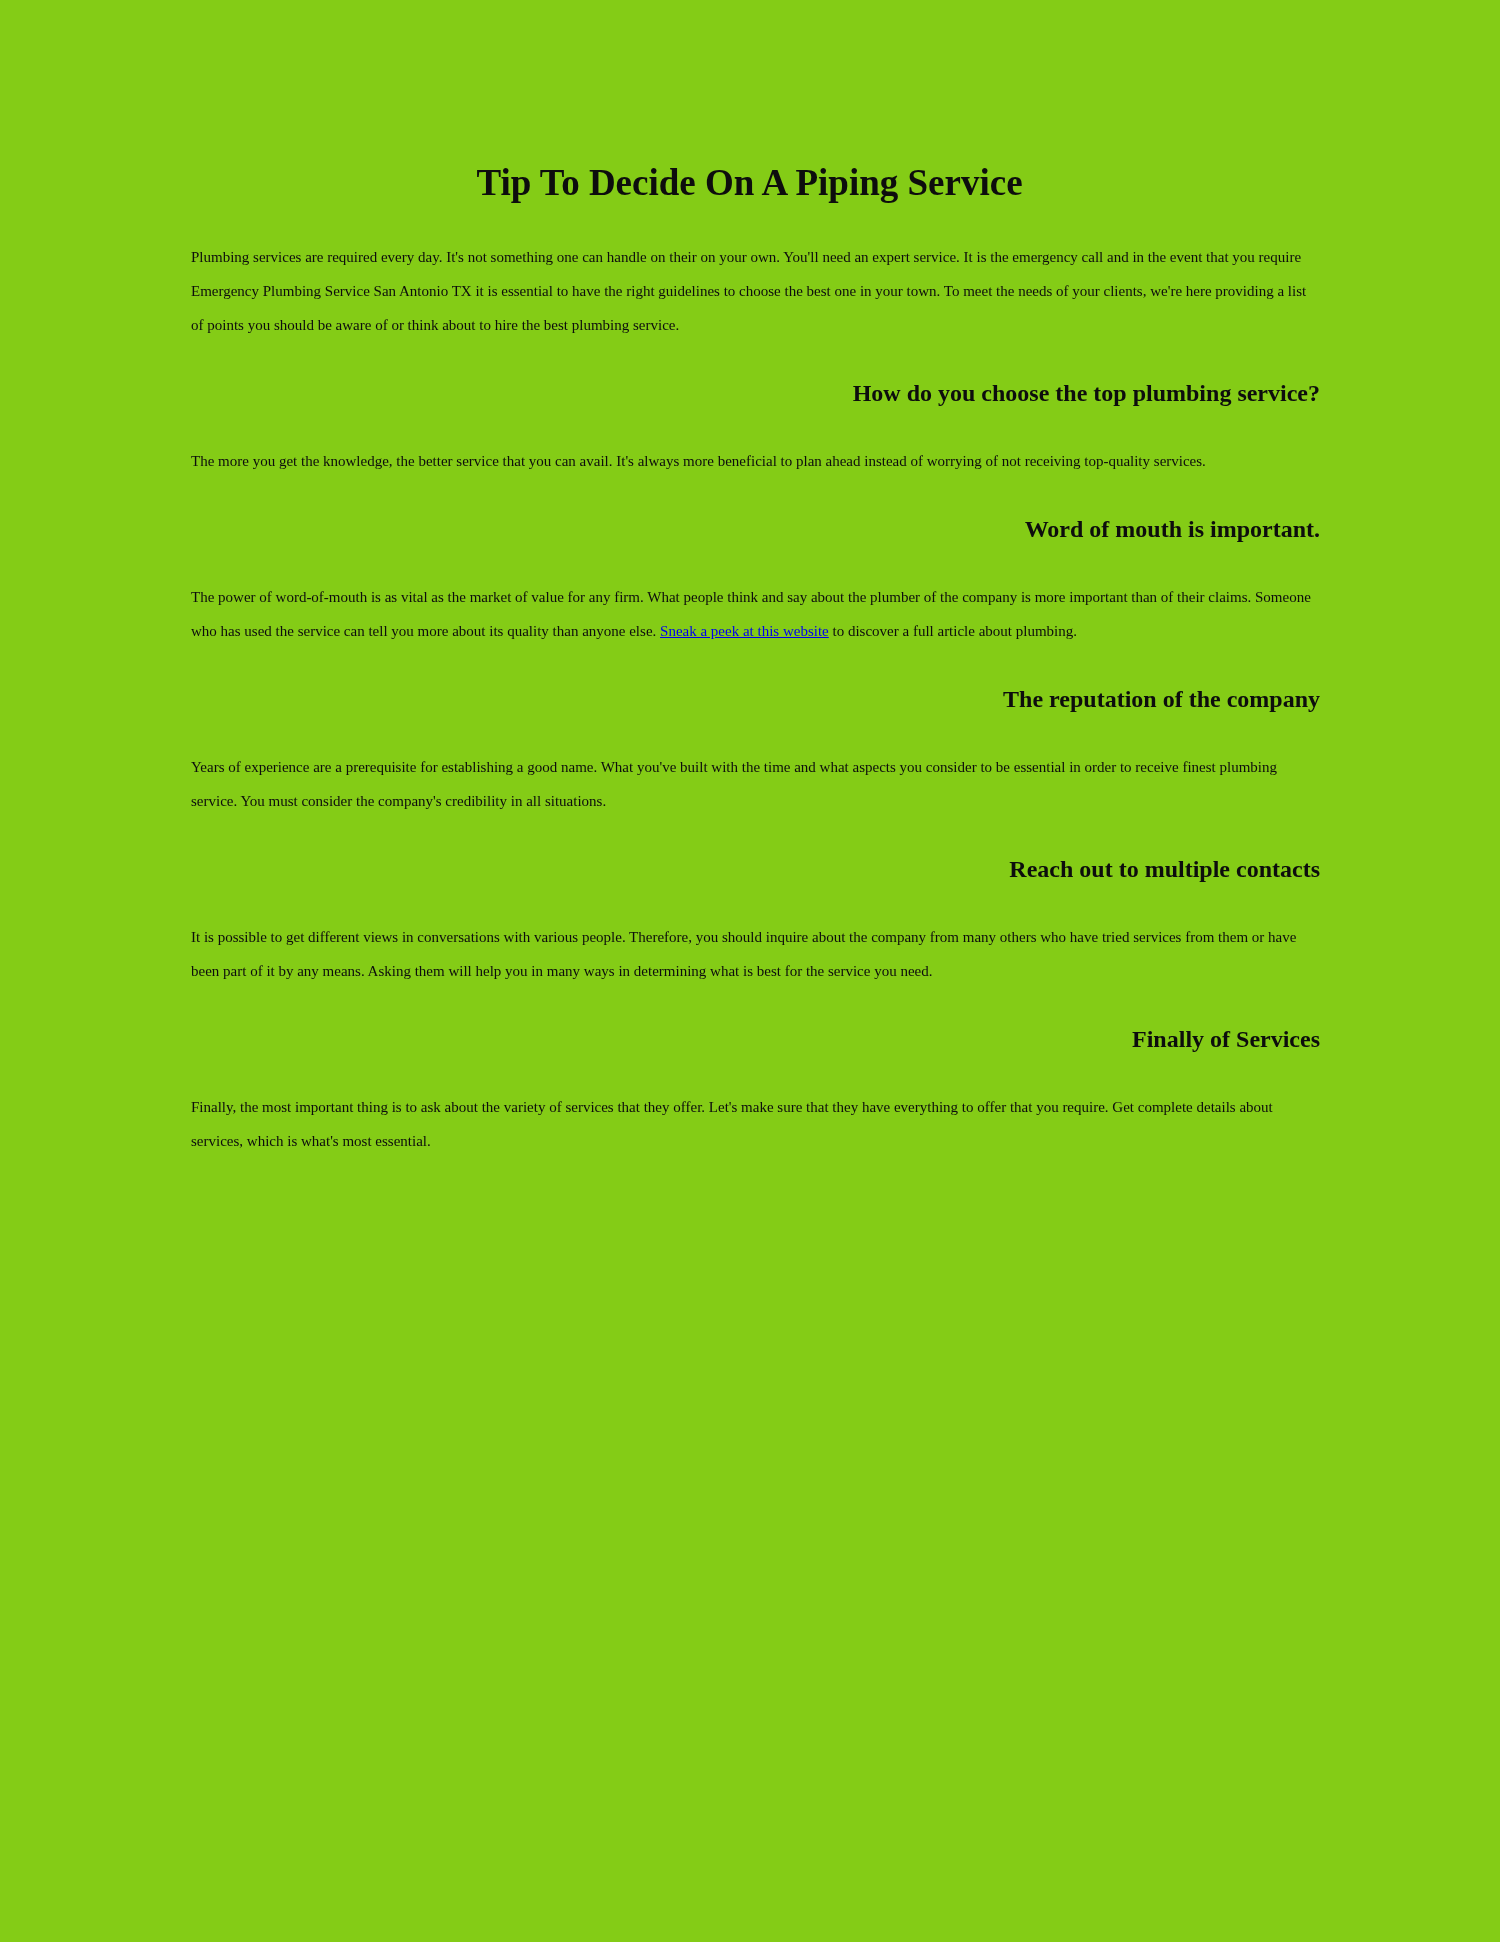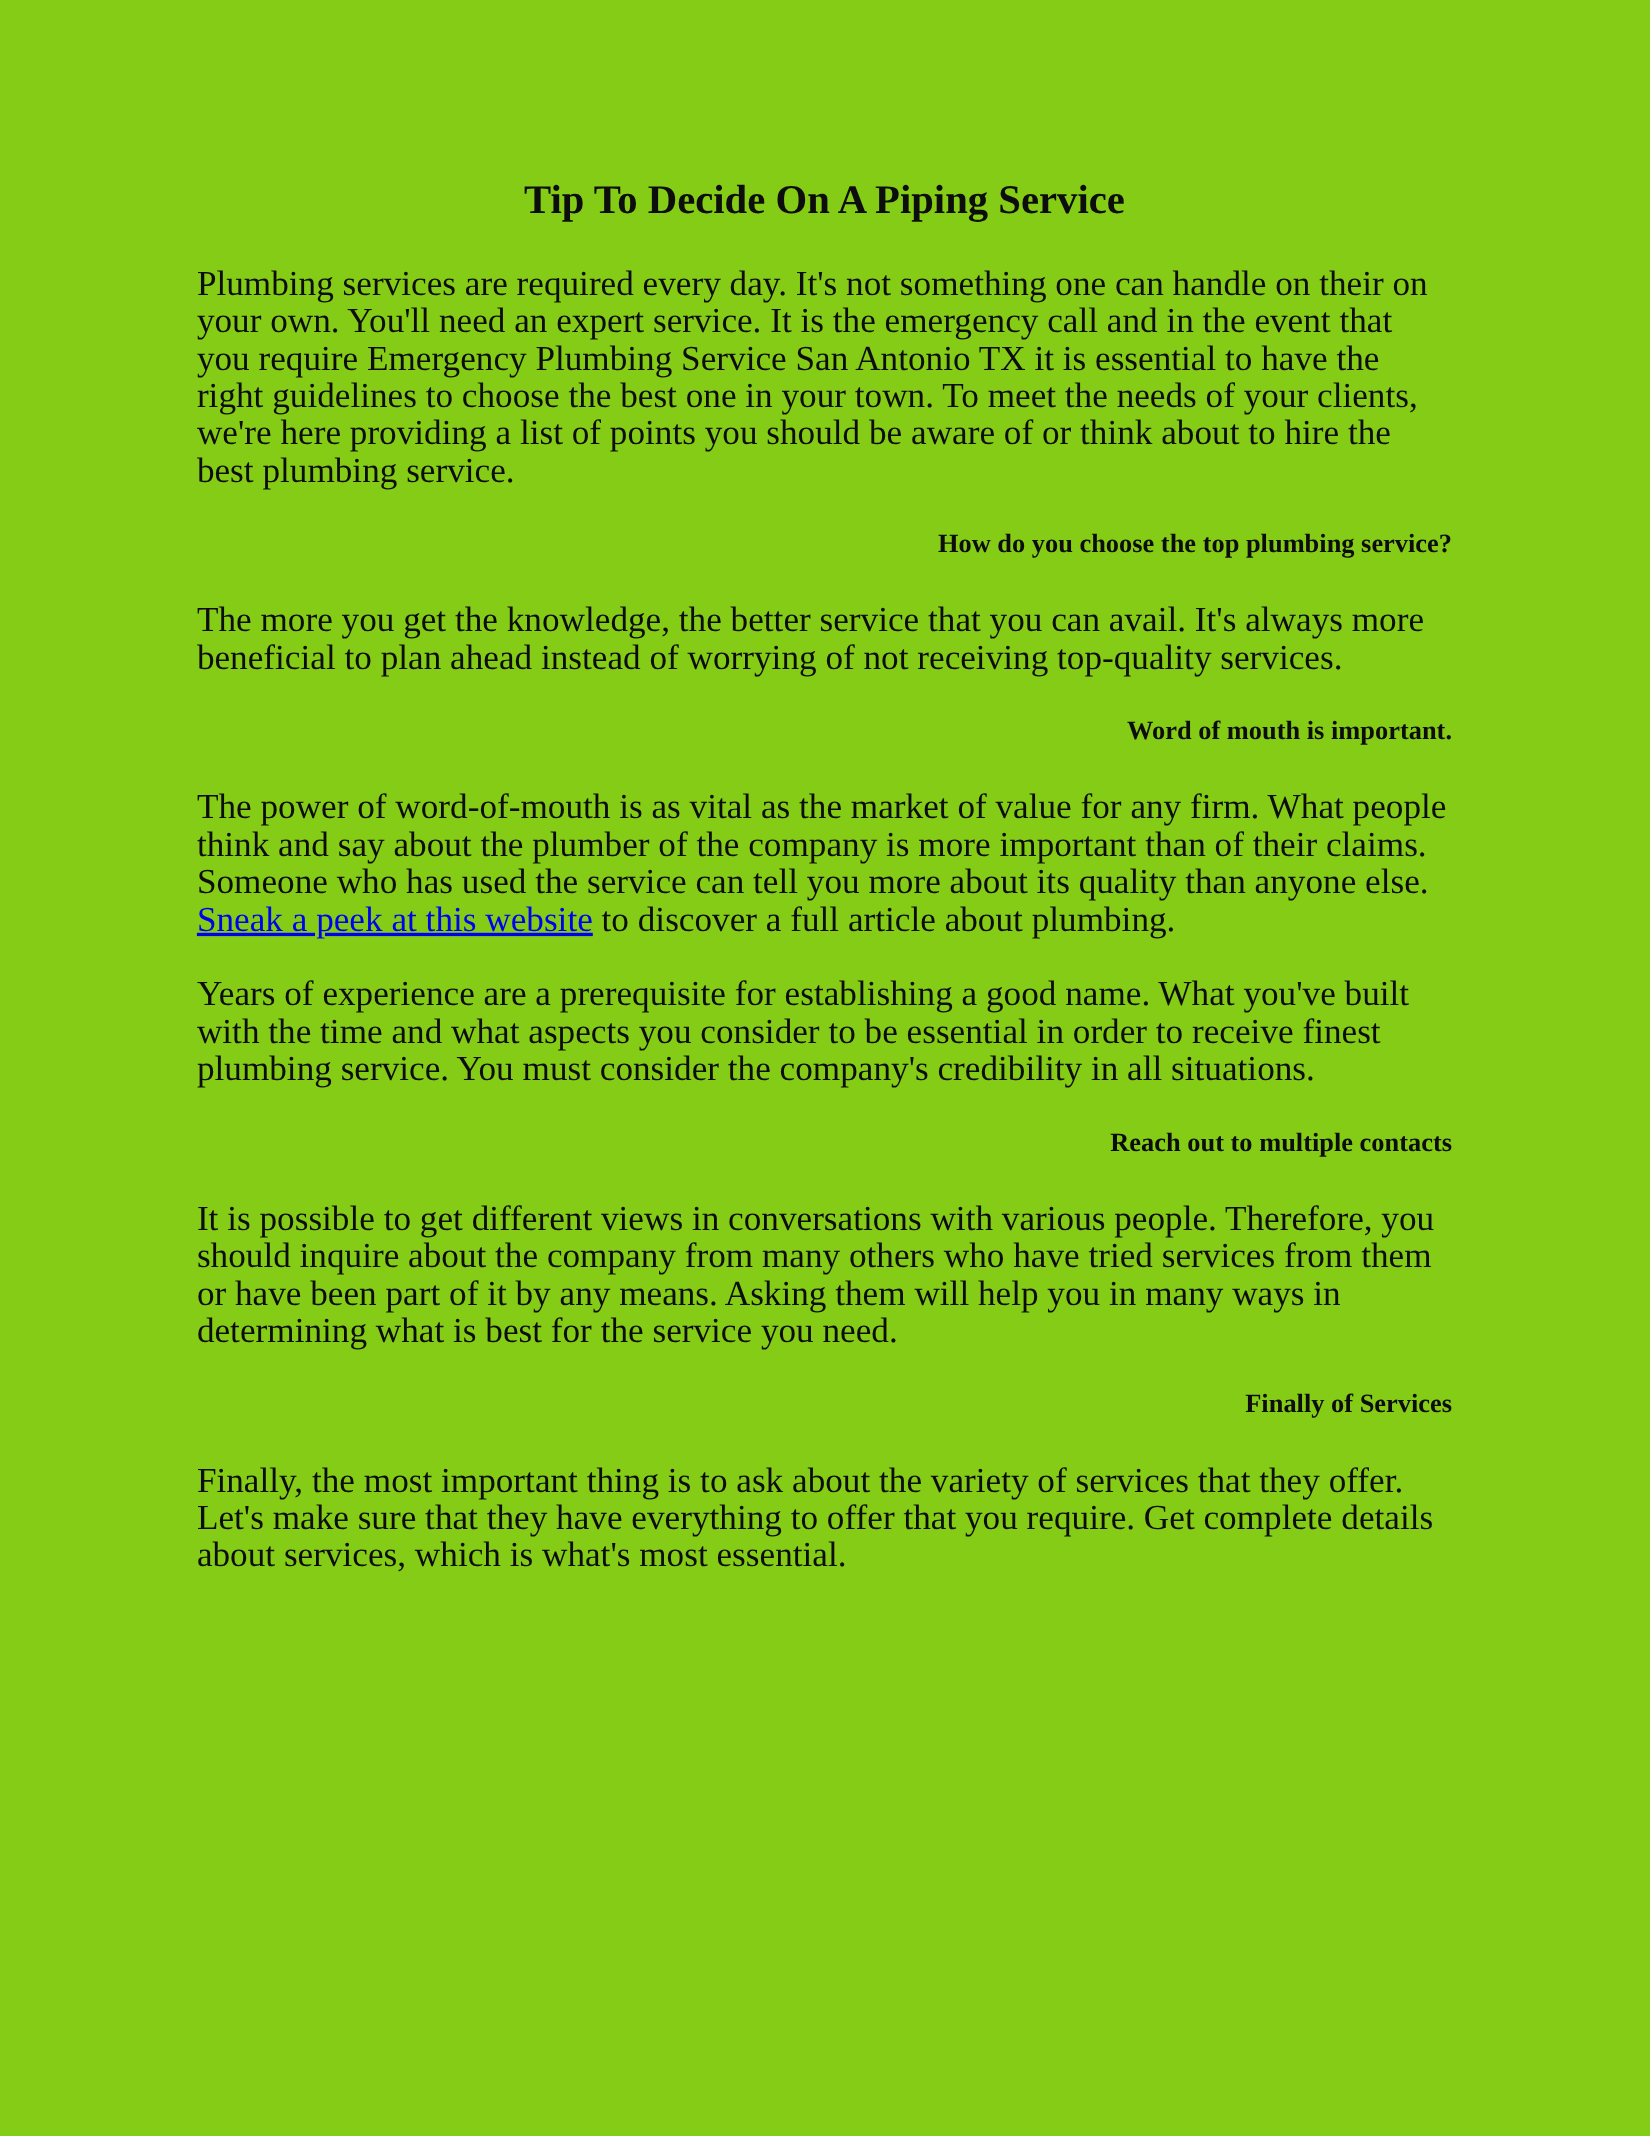--- a/index.html
+++ b/index.html
@@ -23,23 +23,23 @@
     padding: 160px 180px 0 179px;
   }
   h1.doc-title {
     font-size: 37px;
     line-height: 46px;
     font-weight: bold;
     text-align: center;
     margin: 0 0 34px 0;
   }
   p.body-par {
-    font-size: 32px;
+    font-size: 15px;
     line-height: 34px;
-    margin: 0 0 34px 0;
+    margin: 0 0 34px 12px;
     text-align: left;
   }
   h2.sec-head {
     font-size: 24px;
     line-height: 34px;
     font-weight: bold;
     margin: 0 0 34px 0;
     text-align: right;
   }
   a.doc-link {
@@ -60,20 +60,21 @@
 
 
     <h2 class="sec-head">How do you choose the top plumbing service?</h2>
 
     <p class="body-par">The more you get the knowledge, the better service that you can avail. It's always more beneficial to plan ahead instead of worrying of not receiving top-quality services.</p>
 
     <h2 class="sec-head">Word of mouth is important.</h2>
 
     <p class="body-par"><span>The power of word-of-mouth is as vital as the market of value for any firm. What people think and say about the plumber of the company is more important than of their claims. Someone who has used the service can tell you more about its quality than anyone else. </span><a href="#" class="doc-link">Sneak a peek at this website</a><span> to discover a full article about plumbing.</span></p>
 
+    <h2 class="sec-head">The reputation of the company</h2>
 
     <p class="body-par">Years of experience are a prerequisite for establishing a good name. What you've built with the time and what aspects you consider to be essential in order to receive finest plumbing service. You must consider the company's credibility in all situations.</p>
 
     <h2 class="sec-head">Reach out to multiple contacts</h2>
 
     <p class="body-par">It is possible to get different views in conversations with various people. Therefore, you should inquire about the company from many others who have tried services from them or have been part of it by any means. Asking them will help you in many ways in determining what is best for the service you need.</p>
 
     <h2 class="sec-head">Finally of Services</h2>
 
     <p class="body-par">Finally, the most important thing is to ask about the variety of services that they offer. Let's make sure that they have everything to offer that you require. Get complete details about services, which is what's most essential.</p>

